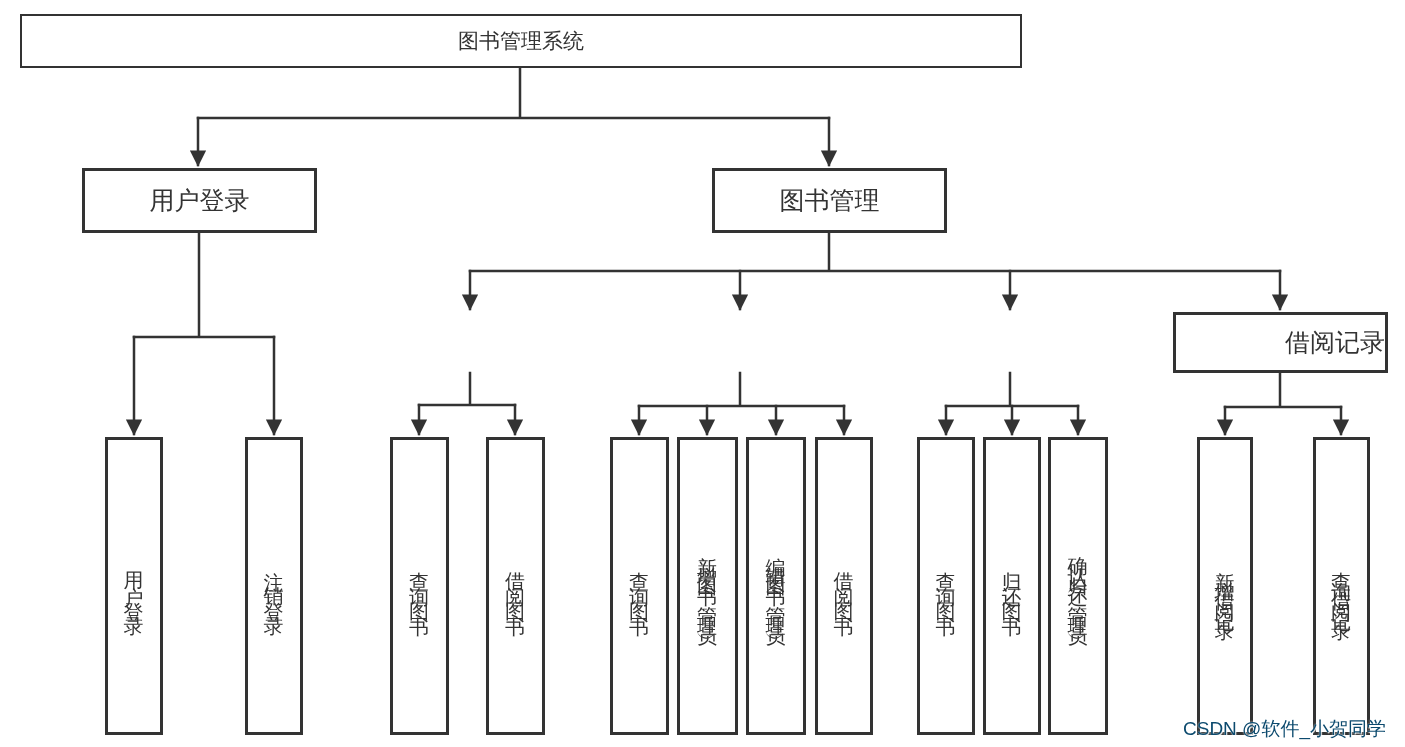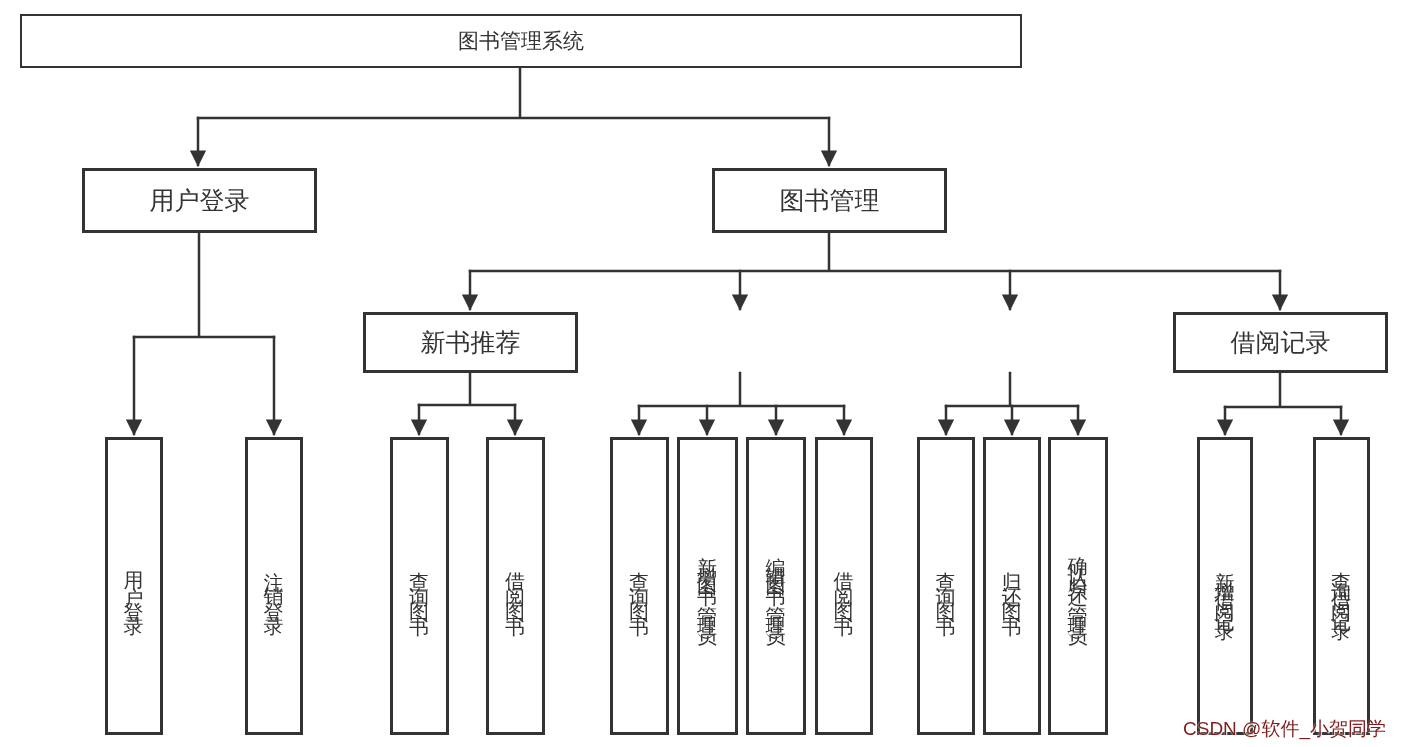--- a/index.html
+++ b/index.html
@@ -32,21 +32,21 @@
     line-height:1;
   }
   .sp-lg .lbl{letter-spacing:15px;}
   .sp-md .lbl{letter-spacing:10px;}
   .sp-sm .lbl{letter-spacing:10px;}
   #watermark{
     position:absolute;
     left:1183px;top:716px;
     z-index:2;
     font-size:19px;
-    color:#7f1d1d;
+    color:#0c4a6e;
     text-shadow:0 0 2px #fff,1px 1px 1px #fff;
     white-space:nowrap;
   }
 </style>
 </head>
 <body>
 
 <div id="stage">
 
   <svg id="wires" width="1405" height="747" viewBox="0 0 1405 747">
@@ -96,24 +96,21 @@
     <span class="lbl">图书管理系统</span>
   </div>
 
   <div class="node lvl2" style="left:82px;top:168px;width:235px;height:65px;">
     <span class="lbl">用户登录</span>
   </div>
   <div class="node lvl2" style="left:712px;top:168px;width:235px;height:65px;">
     <span class="lbl">图书管理</span>
   </div>
 
-  <div class="node lvl3" style="left:363px;top:312px;width:215px;height:61px;">
-    <span class="lbl">新书推荐</span>
-  </div>
-  <div class="node lvl3" style="left:1173px;top:312px;width:215px;height:61px;">
+  <div class="node lvl3" style="left:1173px;top:312px;width:215px;height:61px;justify-content:flex-end;">
     <span class="lbl">借阅记录</span>
   </div>
 
   <div class="node leaf sp-lg" style="left:105px;top:437px;width:58px;height:298px;">
     <span class="lbl">用户登录</span>
   </div>
   <div class="node leaf sp-lg" style="left:245px;top:437px;width:58px;height:298px;">
     <span class="lbl">注销登录</span>
   </div>
 

